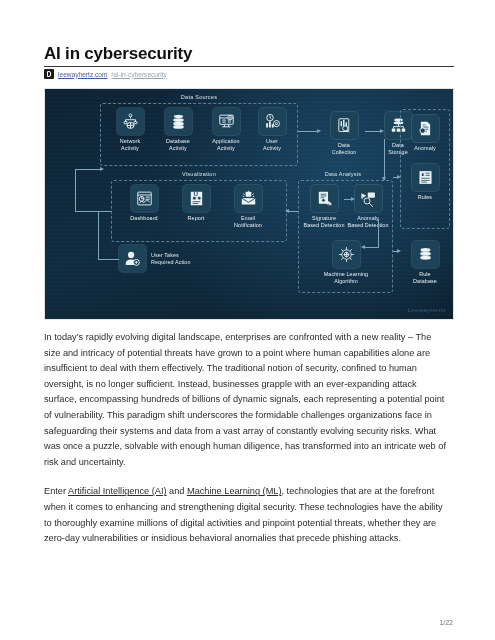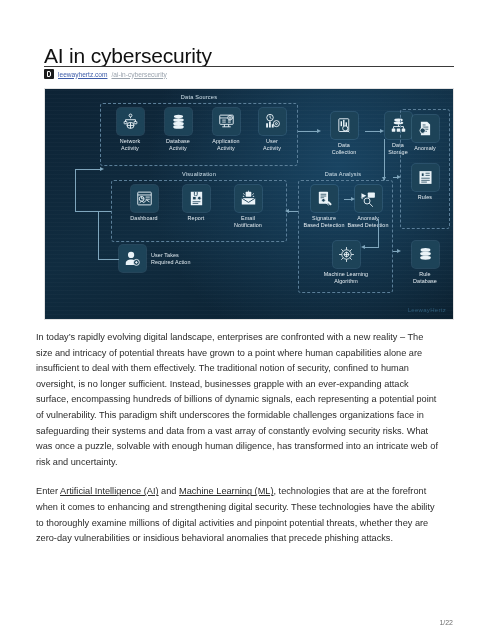--- a/index.html
+++ b/index.html
@@ -21,22 +21,22 @@
     width: 495px;
     height: 640px;
     background: #fff;
   }
 
   
   .title {
     position: absolute;
     left: 44px;
     top: 44px;
-    font-size: 21px;
-    font-weight: normal;
+    font-size: 17px;
+    font-weight: bold;
     color: #111;
     letter-spacing: -0.2px;
   }
   .title-rule {
     position: absolute;
     left: 44px;
     top: 66px;
     width: 410px;
     height: 1px;
     background: #3a3a3a;
@@ -182,21 +182,21 @@
     right: 7px;
     bottom: 6px;
     color: #2f5c79;
     font-size: 6px;
     letter-spacing: .3px;
   }
 
   
   .body-copy {
     position: absolute;
-    left: 36px;
+    left: 44px;
     top: 330px;
     width: 404px;
   }
   .body-copy p {
     margin: 0 0 14px 0;
     font-size: 9.2px;
     line-height: 15.6px;
     color: #2b2b2b;
     text-align: left;
   }

